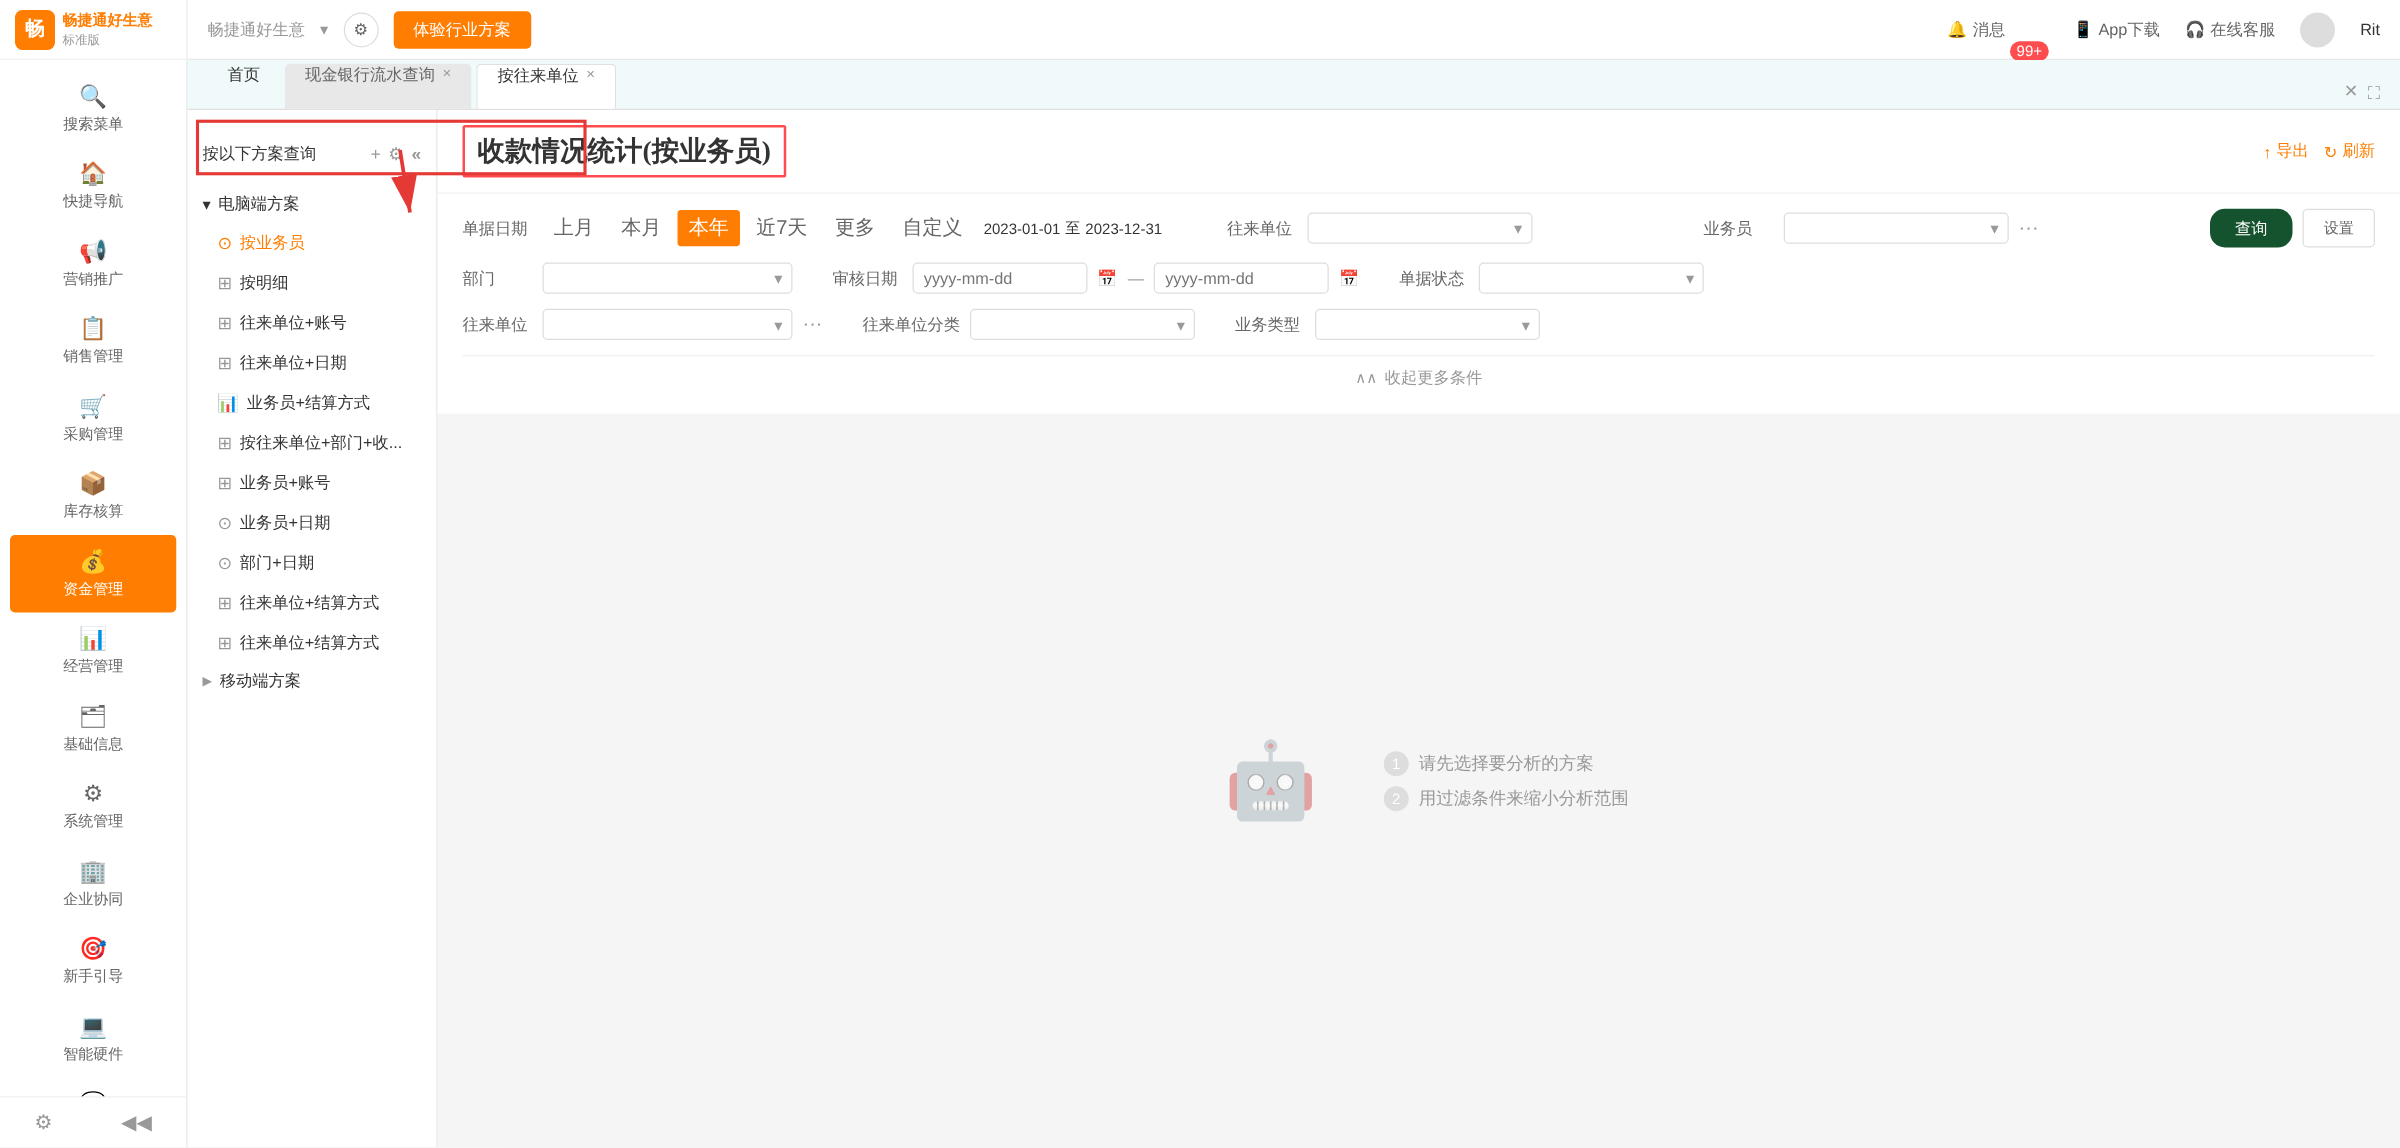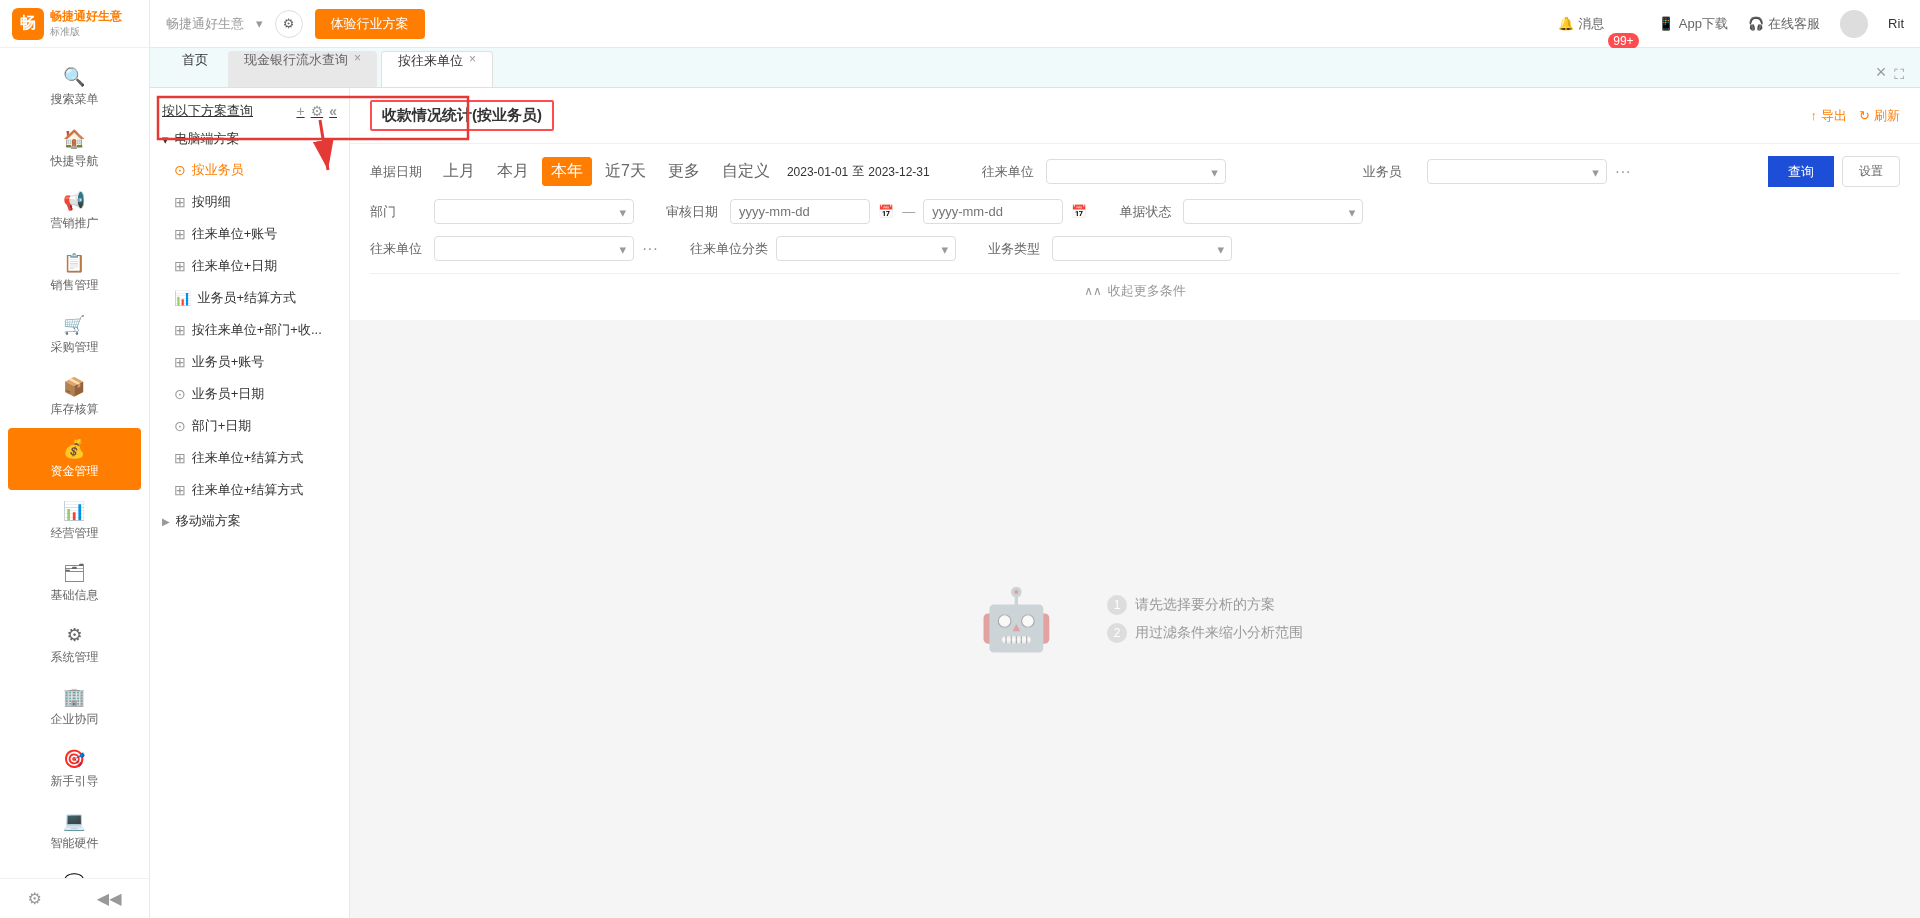--- a/index.html
+++ b/index.html
@@ -42,35 +42,35 @@
     .tab { height: 36px; padding: 0 16px; display: flex; cursor: pointer; border-radius: 4px 4px 0 0; font-size: 13px; color: #666; background: #e8e8e8; margin-right: 4px; gap: 6px; }
     .tab.active { background: #fff; color: #333; border: 1px solid #e0e0e0; border-bottom: none; }
     .tab-home { background: transparent; color: #333; border: none; }
     .tab-close { font-size: 12px; color: #999; cursor: pointer; }
 
     
     .page-content { flex: 1; display: flex; overflow: hidden; background: #f5f5f5; }
 
     
     .left-panel { width: 200px; background: #fff; border-right: 1px solid #e8e8e8; flex-shrink: 0; padding: 10px 0; overflow-y: auto; }
-    .left-panel-header { display: flex; align-items: center; justify-content: space-between; padding: 4px 12px; font-size: 13px; color: #333; font-weight: 500; text-decoration: underline; }
+    .left-panel-header { display: flex; align-items: center; justify-content: space-between; padding: 16px 12px; font-size: 13px; color: #333; font-weight: 500; }
     .left-panel-actions { display: flex; gap: 6px; align-items: center; }
     .left-panel-icon { color: #999; cursor: pointer; font-size: 14px; }
     .section-title { display: flex; align-items: center; gap: 6px; padding: 6px 12px; font-size: 13px; color: #333; cursor: pointer; }
     .menu-item { display: flex; align-items: center; gap: 6px; padding: 7px 12px 7px 24px; font-size: 13px; color: #333; cursor: pointer; }
     .menu-item.active { color: #ff7d00; }
     .menu-item .item-icon { font-size: 14px; color: #999; }
     .menu-item.active .item-icon { color: #ff7d00; }
 
     
     .right-content { flex: 1; display: flex; flex-direction: column; overflow: hidden; }
 
     
     .page-header { background: #fff; padding: 12px 20px; display: flex; align-items: center; justify-content: space-between; border-bottom: 1px solid #f0f0f0; flex-shrink: 0; }
-    .page-title { font-size: 15px; font-weight: bold; color: #333; border: 2px solid #ff4d4f; padding: 4px 10px; border-radius: 2px; }
+    .page-title { font-size: 22px; font-weight: bold; color: #333; border: 2px solid #ff4d4f; padding: 4px 10px; border-radius: 2px; font-family: Liberation Serif, serif; }
     .page-header-actions { display: flex; gap: 12px; align-items: center; }
     .export-btn { display: flex; align-items: center; gap: 4px; color: #ff7d00; cursor: pointer; font-size: 13px; }
     .refresh-btn { display: flex; align-items: center; gap: 4px; color: #ff7d00; cursor: pointer; font-size: 13px; }
 
     
     .filter-area { background: #fff; padding: 12px 20px; flex-shrink: 0; }
     .filter-row { display: flex; align-items: center; gap: 12px; margin-bottom: 12px; flex-wrap: wrap; }
     .filter-item { display: flex; align-items: center; gap: 8px; }
     .filter-label { color: #666; font-size: 13px; white-space: nowrap; min-width: 56px; }
     .date-tabs { display: flex; gap: 4px; align-items: center; }
@@ -78,21 +78,21 @@
     .date-tab.active { background: #ff7d00; color: #fff; border-color: #ff7d00; }
     .date-range { display: flex; align-items: center; gap: 4px; font-size: 12px; color: #333; }
     .filter-select { border: 1px solid #ddd; border-radius: 4px; padding: 4px 28px 4px 8px; font-size: 13px; color: #333; background: #fff; min-width: 180px; appearance: none; position: relative; cursor: pointer; }
     .select-wrapper { position: relative; display: inline-block; }
     .select-wrapper::after { content: '▾'; position: absolute; right: 8px; top: 50%; transform: translateY(-50%); color: #999; pointer-events: none; }
     .filter-input { border: 1px solid #ddd; border-radius: 4px; padding: 4px 8px; font-size: 13px; color: #333; background: #fff; width: 140px; }
     .filter-dash { color: #999; }
     .filter-cal { color: #999; cursor: pointer; }
     .filter-more { color: #999; cursor: pointer; font-size: 16px; }
     .filter-right-actions { margin-left: auto; display: flex; gap: 8px; }
-    .query-btn { background: #1d4ed8; color: #fff; border: none; border-radius: 0; padding: 6px 20px; cursor: pointer; font-size: 13px; }
+    .query-btn { background: #14532d; color: #fff; border: none; border-radius: 12px; padding: 6px 20px; cursor: pointer; font-size: 13px; }
     .settings-btn { border: 1px solid #ddd; background: #fff; color: #666; border-radius: 4px; padding: 6px 16px; cursor: pointer; font-size: 12px; }
     .collapse-bar { display: flex; align-items: center; justify-content: center; gap: 6px; padding: 8px 0; color: #999; font-size: 13px; cursor: pointer; border-top: 1px solid #f0f0f0; margin-top: 4px; }
     .collapse-icon { font-size: 12px; }
 
     
     .result-area { flex: 1; background: #f5f5f5; display: flex; align-items: center; justify-content: center; flex-direction: column; gap: 16px; }
     .result-hint { display: flex; flex-direction: column; gap: 8px; }
     .hint-item { display: flex; align-items: center; gap: 8px; color: #999; font-size: 14px; }
     .hint-num { width: 20px; height: 20px; border-radius: 50%; background: #ddd; color: #fff; display: flex; align-items: center; justify-content: center; font-size: 12px; }
 

